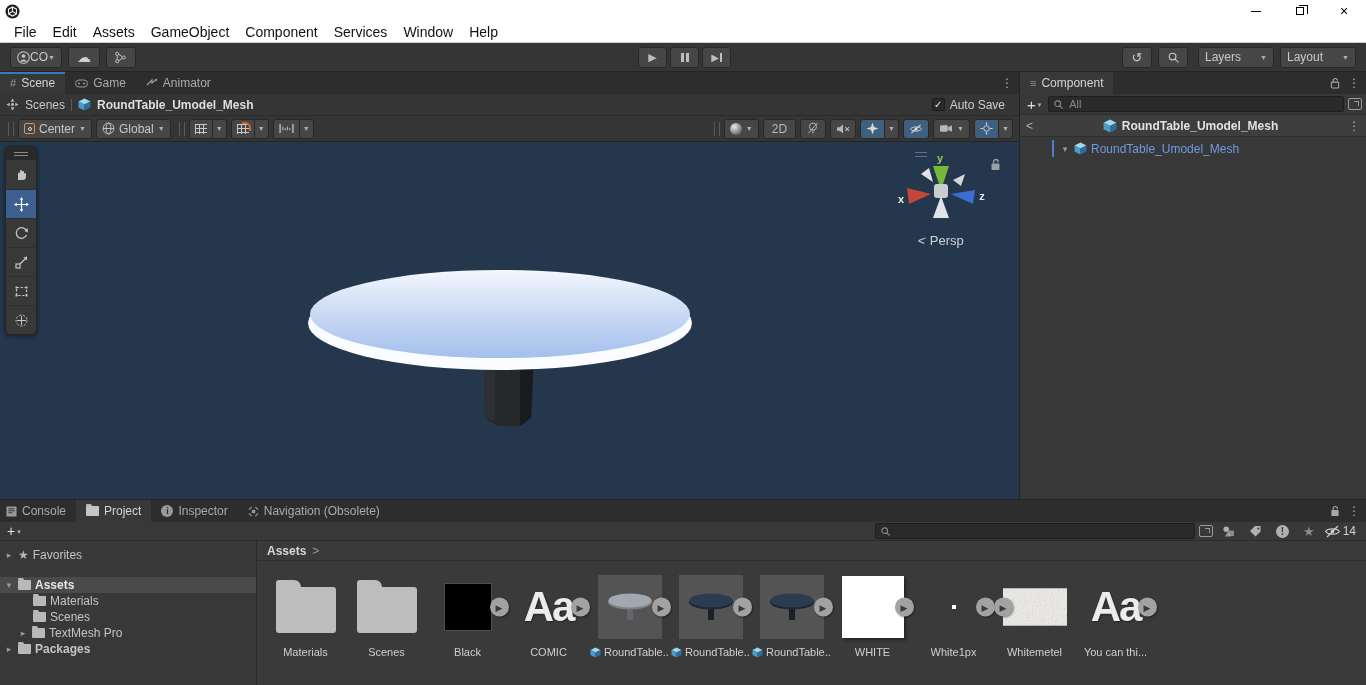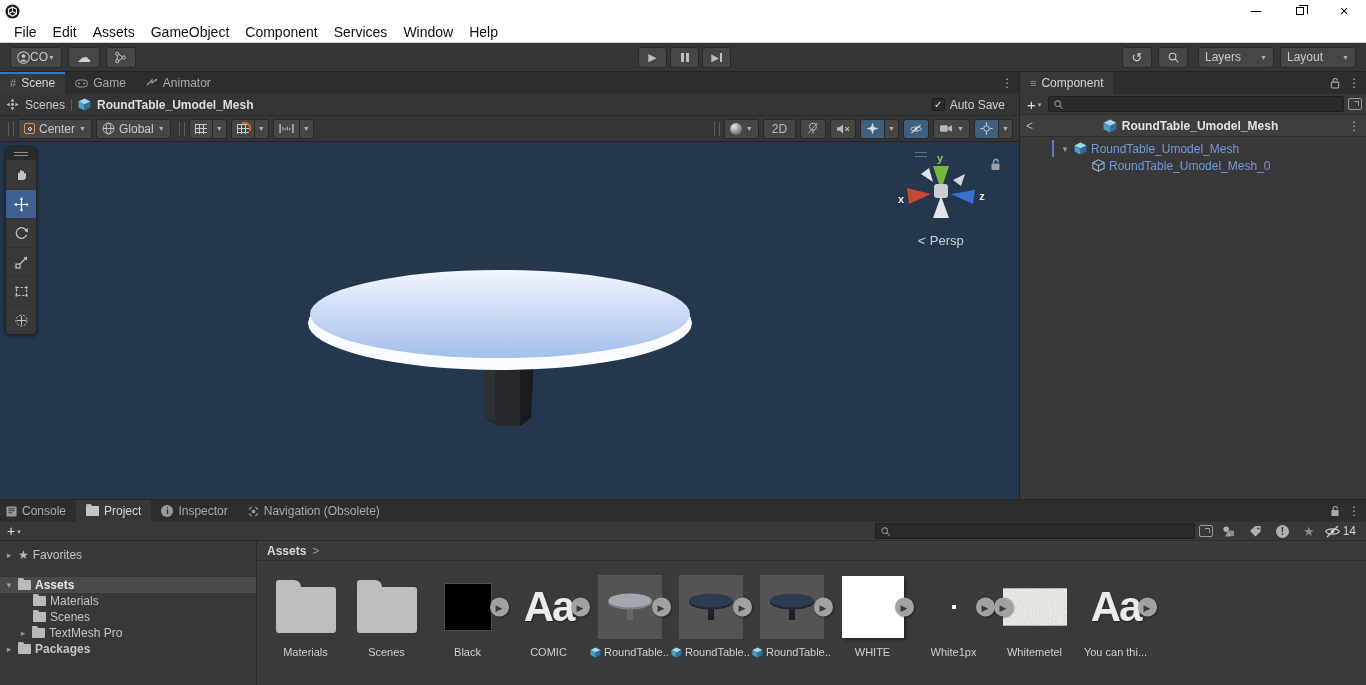--- a/index.html
+++ b/index.html
@@ -505,20 +505,21 @@
     <div class="hier-search-row">
       <div class="plus-btn">
         <span>+</span>
         <span class="caret">▾</span>
       </div>
       <div class="searchbox">
         <svg width="11" height="11" viewBox="0 0 14 14">
           <circle cx="6" cy="6" r="3.6" fill="none" stroke="#8a8a8a" stroke-width="1.4"></circle>
           <path d="M8.8,8.8 L12.2,12.2" stroke="#8a8a8a" stroke-width="1.4"></path>
         </svg>
+        <input type="text" placeholder="All" style="">
       </div>
       <span class="open-new"></span>
     </div>
     <div class="hier-header">
       <span style="color:#b0b0b0;">&lt;</span>
       <span class="title">
         <svg width="14" height="14" viewBox="0 0 12 12">
           <polygon points="6,0.5 11.5,3.2 6,6 0.5,3.2" fill="#9fd8ef"></polygon>
           <polygon points="0.5,3.2 6,6 6,11.5 0.5,8.8" fill="#4f9bc8"></polygon>
           <polygon points="11.5,3.2 6,6 6,11.5 11.5,8.8" fill="#2e6f9e"></polygon>
@@ -530,27 +531,20 @@
     <div class="hier-tree">
       <span class="prefab-bar"></span>
       <div class="hier-row" style="padding-left:40px;">
         <span class="tri">▾</span>
         <svg width="13" height="13" viewBox="0 0 12 12">
           <polygon points="6,0.5 11.5,3.2 6,6 0.5,3.2" fill="#9fd8ef"></polygon>
           <polygon points="0.5,3.2 6,6 6,11.5 0.5,8.8" fill="#4f9bc8"></polygon>
           <polygon points="11.5,3.2 6,6 6,11.5 11.5,8.8" fill="#2e6f9e"></polygon>
         </svg>
         <span>RoundTable_Umodel_Mesh</span>
-      </div>
-      <div class="hier-row" style="padding-left:72px;">
-        <svg width="13" height="13" viewBox="0 0 12 12">
-          <polygon points="6,0.8 11.2,3.4 11.2,8.6 6,11.2 0.8,8.6 0.8,3.4" fill="none" stroke="#9ab0c8"></polygon>
-          <path d="M0.8,3.4 L6,6 L11.2,3.4 M6,6 V11.2" fill="none" stroke="#9ab0c8"></path>
-        </svg>
-        <span>RoundTable_Umodel_Mesh_0</span>
       </div>
     </div>
   </div>
 </div>
 
 <div class="bottom">
   <div class="tabstrip">
     <div class="tab" style="padding-left:6px;">
       <span class="tab-icon">
         <svg width="11" height="11" viewBox="0 0 12 12">

